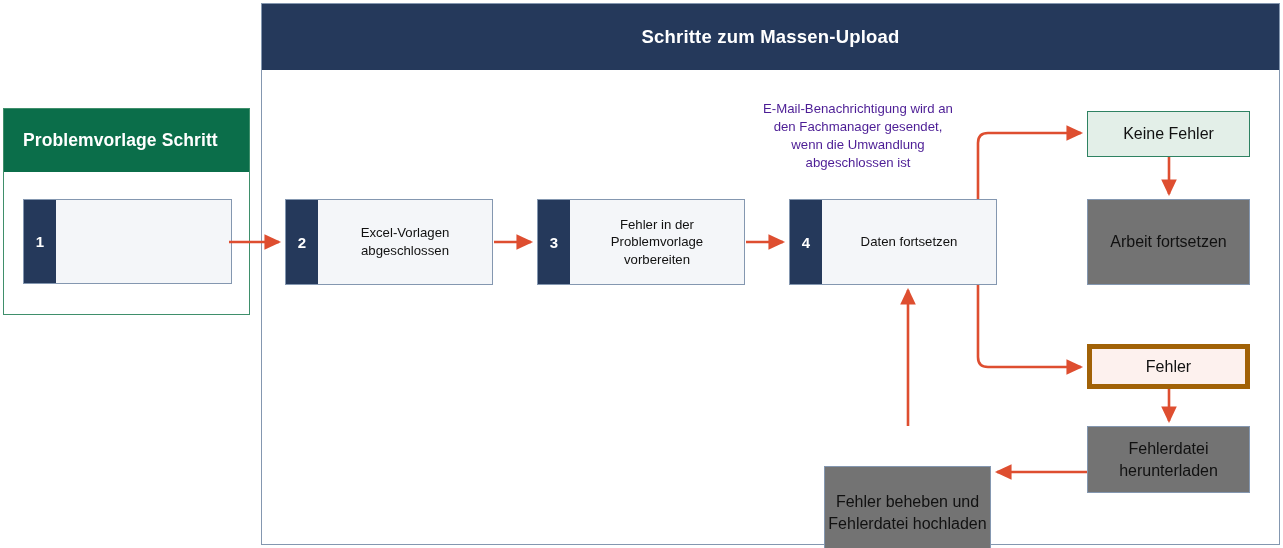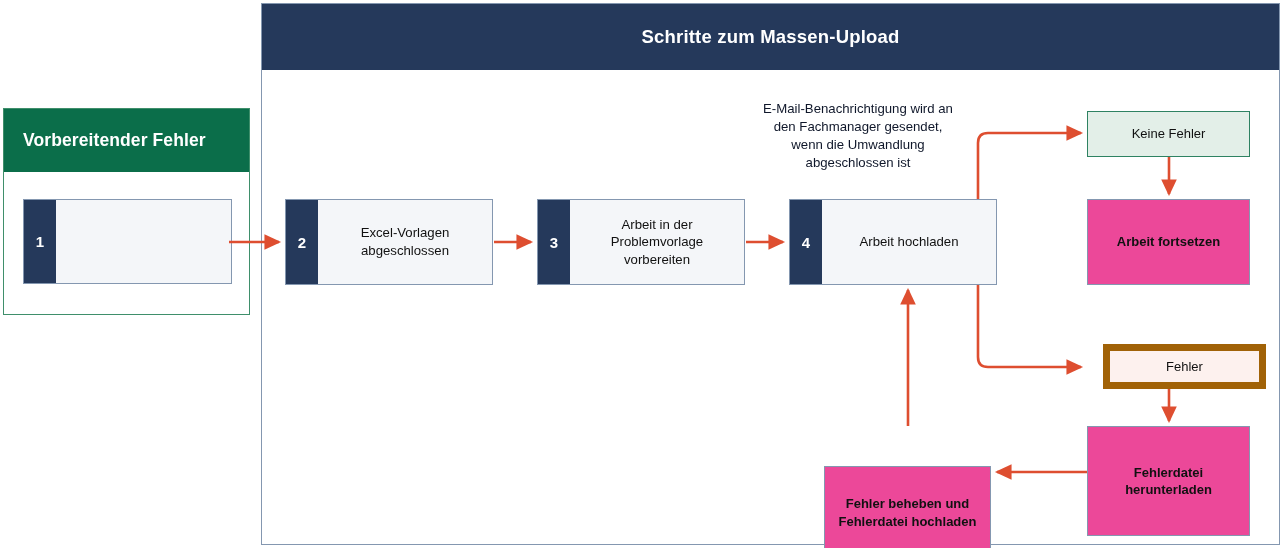--- a/index.html
+++ b/index.html
@@ -113,71 +113,69 @@
   }
 
   
   .plain-box {
     position: absolute;
     display: flex;
     align-items: center;
     justify-content: center;
     text-align: center;
     box-sizing: border-box;
-    font-size: 13px;
+    font-size: 16px;
     line-height: 1.33;
     color: #111111;
     white-space: pre-line;
   }
   .box-blue {
-    background: #ec4899;
+    background: #737373;
     border: 1px solid #8497b0;
-    font-weight: bold;
   }
   .box-green {
     background: #e3efe8;
     border: 1px solid #2e8262;
   }
   .box-red {
     background: #fdf1ee;
-    border: 7px solid #a16207;
-    margin-left: 16px;
+    border: 5px solid #a16207;
   }
 
   
   #annotation {
     position: absolute;
     left: 713px;
     top: 100px;
     width: 290px;
     text-align: center;
     font-size: 13.2px;
     line-height: 1.37;
-    color: #0f172a;
+    color: #4c1d95;
     white-space: pre-line;
   }
 
   
   #connectors {
     position: absolute;
     left: 0;
     top: 0;
     width: 1283px;
     height: 548px;
     pointer-events: none;
   }
 </style>
 </head>
 <body>
 
 <div id="canvas">
 
   <div id="prep-panel">
     <div id="prep-header">
-      <span id="prep-header-title">Vorbereitender Fehler</span>
+      <span id="prep-header-title">Problemvorlage Schritt</span>
     </div>
     <div class="step-box" style="left:19px; top:90px; width:209px; height:85px;">
       <div class="step-num">1</div>
     </div>
   </div>
 
   <div id="main-panel">
     <div id="main-header">
       <span id="main-header-title">Schritte zum Massen-Upload</span>
     </div>
@@ -189,37 +187,37 @@
 abgeschlossen ist</div>
 
   <div class="step-box" style="left:285px; top:199px; width:208px; height:86px;">
     <div class="step-num">2</div>
     <div class="step-label">Excel-Vorlagen
 abgeschlossen</div>
   </div>
 
   <div class="step-box" style="left:537px; top:199px; width:208px; height:86px;">
     <div class="step-num">3</div>
-    <div class="step-label">Arbeit in der
+    <div class="step-label">Fehler in der
 Problemvorlage
 vorbereiten</div>
   </div>
 
   <div class="step-box" style="left:789px; top:199px; width:208px; height:86px;">
     <div class="step-num">4</div>
-    <div class="step-label">Arbeit hochladen</div>
+    <div class="step-label">Daten fortsetzen</div>
   </div>
 
   <div class="plain-box box-green" style="left:1087px; top:111px; width:163px; height:46px;">Keine Fehler</div>
 
   <div class="plain-box box-blue" style="left:1087px; top:199px; width:163px; height:86px;">Arbeit fortsetzen</div>
 
   <div class="plain-box box-red" style="left:1087px; top:344px; width:163px; height:45px;">Fehler</div>
 
-  <div class="plain-box box-blue" style="left:1087px; top:426px; width:163px; height:110px;">Fehlerdatei
+  <div class="plain-box box-blue" style="left:1087px; top:426px; width:163px; height:67px;">Fehlerdatei
 herunterladen</div>
 
   <div class="plain-box box-blue" style="left:824px; top:426px; width:167px; height:93px;margin-top:40px;">Fehler beheben und
 Fehlerdatei hochladen</div>
 
   <svg id="connectors" viewBox="0 0 1283 548" xmlns="http://www.w3.org/2000/svg">
     <defs>
       <marker id="arrowhead" markerWidth="7" markerHeight="7" refX="5.6" refY="3" orient="auto" markerUnits="strokeWidth">
         <path d="M0,0 L6.4,3 L0,6 z" fill="#de4e30"></path>
       </marker>

